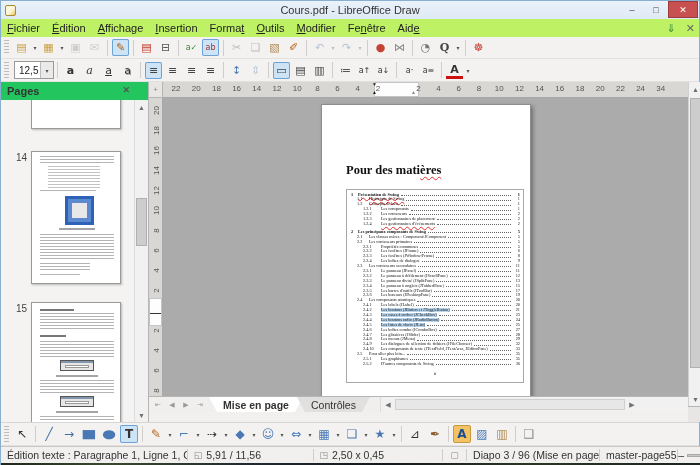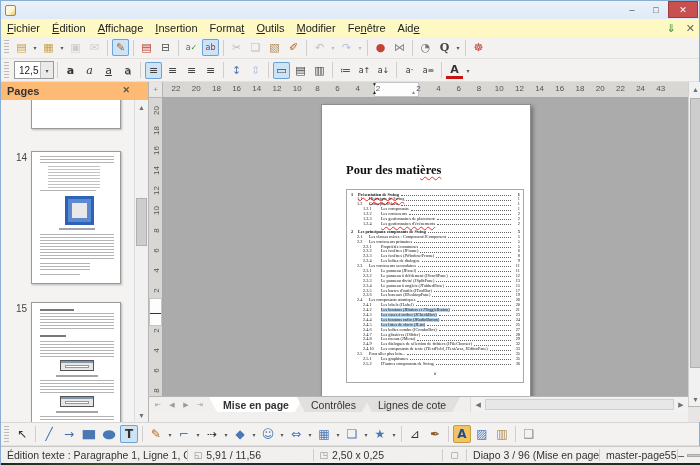--- a/index.html
+++ b/index.html
@@ -13,21 +13,21 @@
               background:linear-gradient(#eaf2fa,#dfeaf6); display:flex; align-items:center; }
   .app-icon { width:11px; height:11px; margin-left:4px; border:1px solid #a78c2e;
               background:linear-gradient(135deg,#fdf6d8 55%,#e9c75f); border-radius:2px; }
   .win-title { position:absolute; left:0; right:0; text-align:center; font-size:11px; color:#333; }
   .win-btns { position:absolute; right:1px; top:0; height:17px; display:flex; }
   .wbtn { width:24px; height:17px; display:flex; align-items:center; justify-content:center;
           font-size:9px; color:#444; }
   .wbtn.close { width:30px; background:#c85050; color:#fff; border:1px solid #9d3a3a; }
 
   
-  .menubar { position:absolute; left:0; top:18px; width:100%; height:18px; background:#fef9c3;
+  .menubar { position:absolute; left:0; top:18px; width:100%; height:18px; background:#bef264;
              display:flex; align-items:center; font-size:11px; color:#222; }
   .menu-item { padding:2px 6px; white-space:nowrap; }
   .menu-item u { text-decoration:underline; }
   .menu-right { position:absolute; right:4px; display:flex; gap:10px; align-items:center; font-size:11px; }
 
   
   .tb { position:absolute; left:0; width:100%; background:#f3f2f1; display:flex;
         align-items:center; border-bottom:1px solid #e3e1df; }
   #tb1 { top:36px; height:22px; }
   #tb2 { top:58px; height:23px; }
@@ -57,21 +57,21 @@
   .combo .cbtn { width:13px; height:100%; border-left:1px solid #bbb; background:#eceae8;
                  display:flex; align-items:center; justify-content:center; font-size:6px; color:#555; }
 
   
   .main { position:absolute; left:0; top:81px; width:700px; height:340px; }
 
   
   .pages-panel { position:absolute; left:0; top:0; width:148px; height:340px; background:#f0efee;
                  border-right:1px solid #b5b5b5; }
   .panel-header { height:18px; display:flex; align-items:center; padding:0 6px;
-                  font-size:11px; font-weight:bold; color:#333; background:#fdba74; }
+                  font-size:11px; font-weight:bold; color:#333; background:#22c55e; }
   .panel-close { position:absolute; right:18px; top:3px; font-size:9px; color:#555; }
   .thumbs { position:absolute; left:0; top:18px; right:14px; bottom:0; background:#f4f3f2; overflow:hidden; }
   .pthumb { position:absolute; left:30px; width:90px; background:#fff; border:1px solid #9a9a9a;
             box-shadow:1px 1px 2px rgba(0,0,0,.25); }
   .pnum { position:absolute; left:8px; width:18px; text-align:right; font-size:10px; color:#444; }
   .tt { position:absolute; background:repeating-linear-gradient(#9a9a9a 0 1px, transparent 1px 3px); opacity:.75; }
   .blue-img { position:absolute; background:#2e62b8; }
   .blue-img .mid { position:absolute; inset:3px; background:#5b8ad0; }
   .blue-img .core { position:absolute; inset:7px; background:#e8e8ea; }
   .cap { position:absolute; height:2px; background:#a5a5a5; }
@@ -154,20 +154,21 @@
   .desktop-strip { position:absolute; left:0; top:462px; width:700px; height:3px;
                    background:linear-gradient(90deg,#20261c,#3a4a2e 15%,#222a30 35%,#15191c 55%,#2c3626 75%,#1d2320); }
 </style>
 </head>
 <body>
 
 <div id="app">
 
   <div class="titlebar">
     <div class="app-icon"></div>
+    <div class="win-title">Cours.pdf - LibreOffice Draw</div>
     <div class="win-btns">
       <div class="wbtn">–</div>
       <div class="wbtn">□</div>
       <div class="wbtn close">✕</div>
     </div>
   </div>
 
   <div class="menubar">
     <div id="menu-items" style="display:flex;">
         <div class="menu-item"><u>F</u>ichier</div>
@@ -338,21 +339,21 @@
         <span class="rl" style="left: 295.8px;">6</span>
         <span class="rl" style="left: 316px;">8</span>
         <span class="rl" style="left: 336.2px;">10</span>
         <span class="rl" style="left: 356.4px;">12</span>
         <span class="rl" style="left: 376.6px;">14</span>
         <span class="rl" style="left: 396.8px;">16</span>
         <span class="rl" style="left: 417px;">18</span>
         <span class="rl" style="left: 437.2px;">20</span>
         <span class="rl" style="left: 457.4px;">22</span>
         <span class="rl" style="left: 477.6px;">24</span>
-        <span class="rl" style="left: 497.8px;">43</span>
+        <span class="rl" style="left: 497.8px;">34</span>
       </div>
 
     <div class="vruler" id="vruler">
       <div class="vzone">
           <div class="mline"></div>
         </div>
     <span class="rl" style="top: 8px;">20</span>
         <span class="rl" style="top: 28px;">18</span>
         <span class="rl" style="top: 48px;">16</span>
         <span class="rl" style="top: 68px;">14</span>
@@ -598,21 +599,20 @@
     <div class="bottombar">
       <div class="tabnav" id="tabnav">
           <div class="tnbtn">⇤</div>
           <div class="tnbtn">◀</div>
           <div class="tnbtn">▶</div>
           <div class="tnbtn">⇥</div>
         </div>
       <div id="tabs" style="display:flex;align-items:stretch;margin-left:8px;">
           <div class="tab active">Mise en page</div>
           <div class="tab">Contrôles</div>
-          <div class="tab">Lignes de cote</div>
         </div>
       <div class="hscroll">
         <div class="hsbtn">◀</div>
         <div class="hsthumb"></div>
         <div class="hsbtn">▶</div>
       </div>
     </div>
     <div class="corner2"></div>
   </div>
 
@@ -662,21 +662,21 @@
       <span>Édition texte : Paragraphe 1, Ligne 1, Colonne 7</span>
     </div>
     <div class="ssep"></div>
     <div class="sseg" style="width:134px;">
       <span class="sicn">◱</span>
       <span>5,91 / 11,56</span>
     </div>
     <div class="ssep"></div>
     <div class="sseg" style="width:138px;">
       <span class="sicn">◳</span>
-      <span>2,50 x 0,25</span>
+      <span>2,50 x 0,45</span>
     </div>
     <div class="ssep"></div>
     <div class="sseg" style="width:24px;justify-content:center;">
       <span class="sicn">▢</span>
     </div>
     <div class="ssep"></div>
     <div class="sseg">
       <span>Diapo 3 / 96 (Mise en page)</span>
     </div>
     <div class="ssep"></div>

